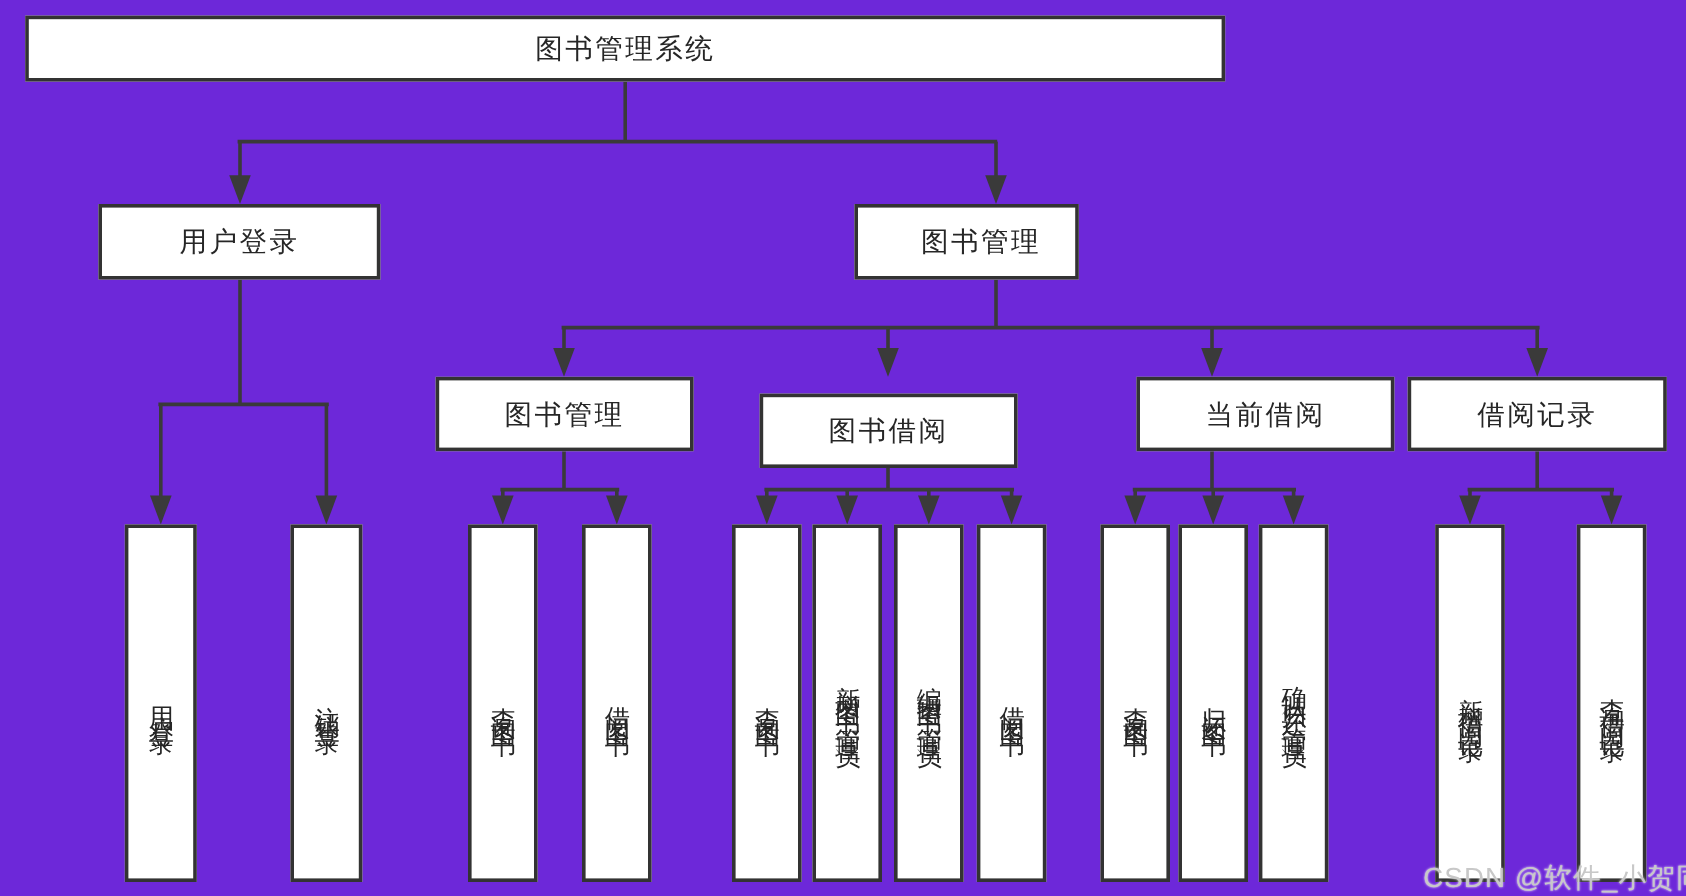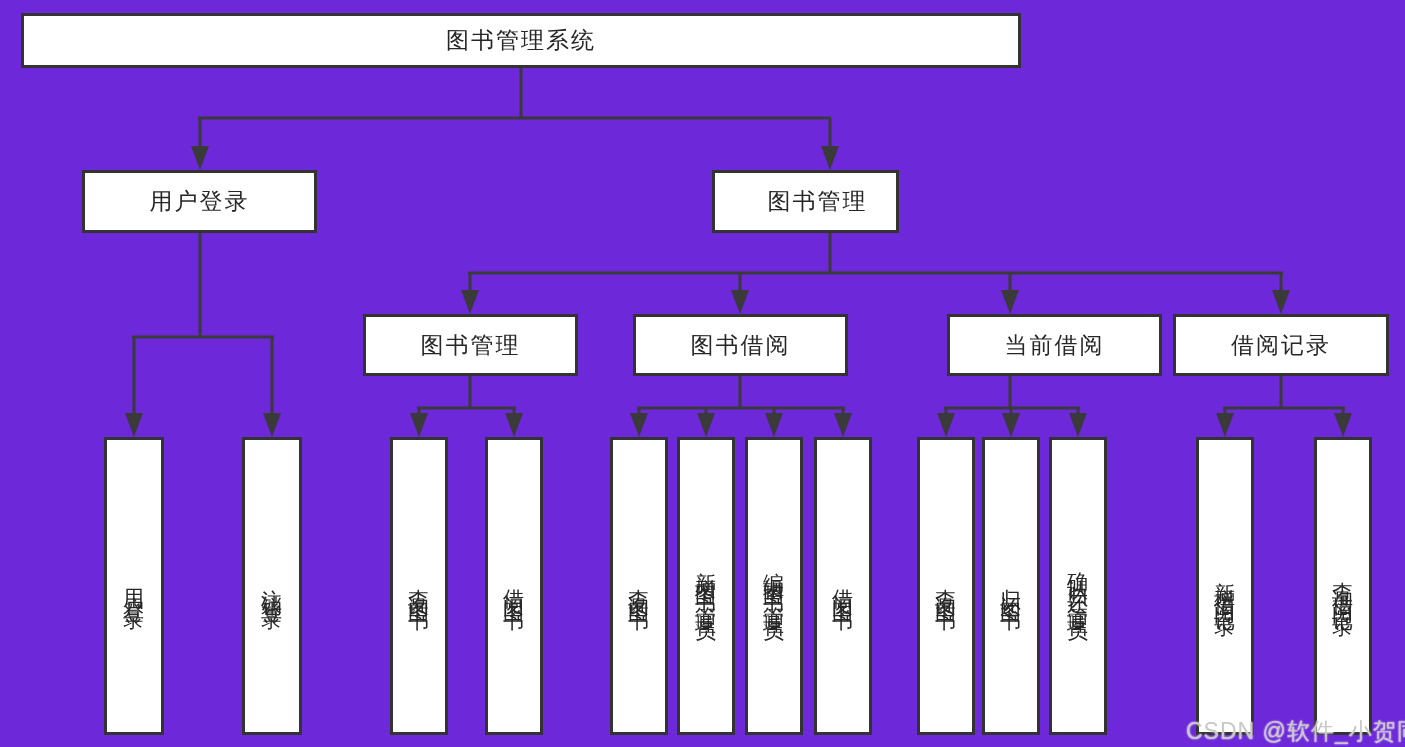--- a/index.html
+++ b/index.html
@@ -142,21 +142,21 @@
   <div class="box" style="left:82px; top:170px; width:235px; height:63px;">
     <span>用户登录</span>
   </div>
   <div class="box" style="left:712px; top:170px; width:187px; height:63px;padding-left:24px;">
     <span>图书管理</span>
   </div>
 
   <div class="box" style="left:363px; top:314px; width:215px; height:62px;">
     <span>图书管理</span>
   </div>
-  <div class="box" style="left:633px; top:314px; width:215px; height:62px;">
+  <div class="box" style="left:633px; top:328px; width:215px; height:62px;">
     <span>图书借阅</span>
   </div>
   <div class="box" style="left:947px; top:314px; width:215px; height:62px;">
     <span>当前借阅</span>
   </div>
   <div class="box" style="left:1173px; top:314px; width:216px; height:62px;">
     <span>借阅记录</span>
   </div>
 
   <div class="vbox" style="left:104px; top:437px; width:60px; height:298px;">

